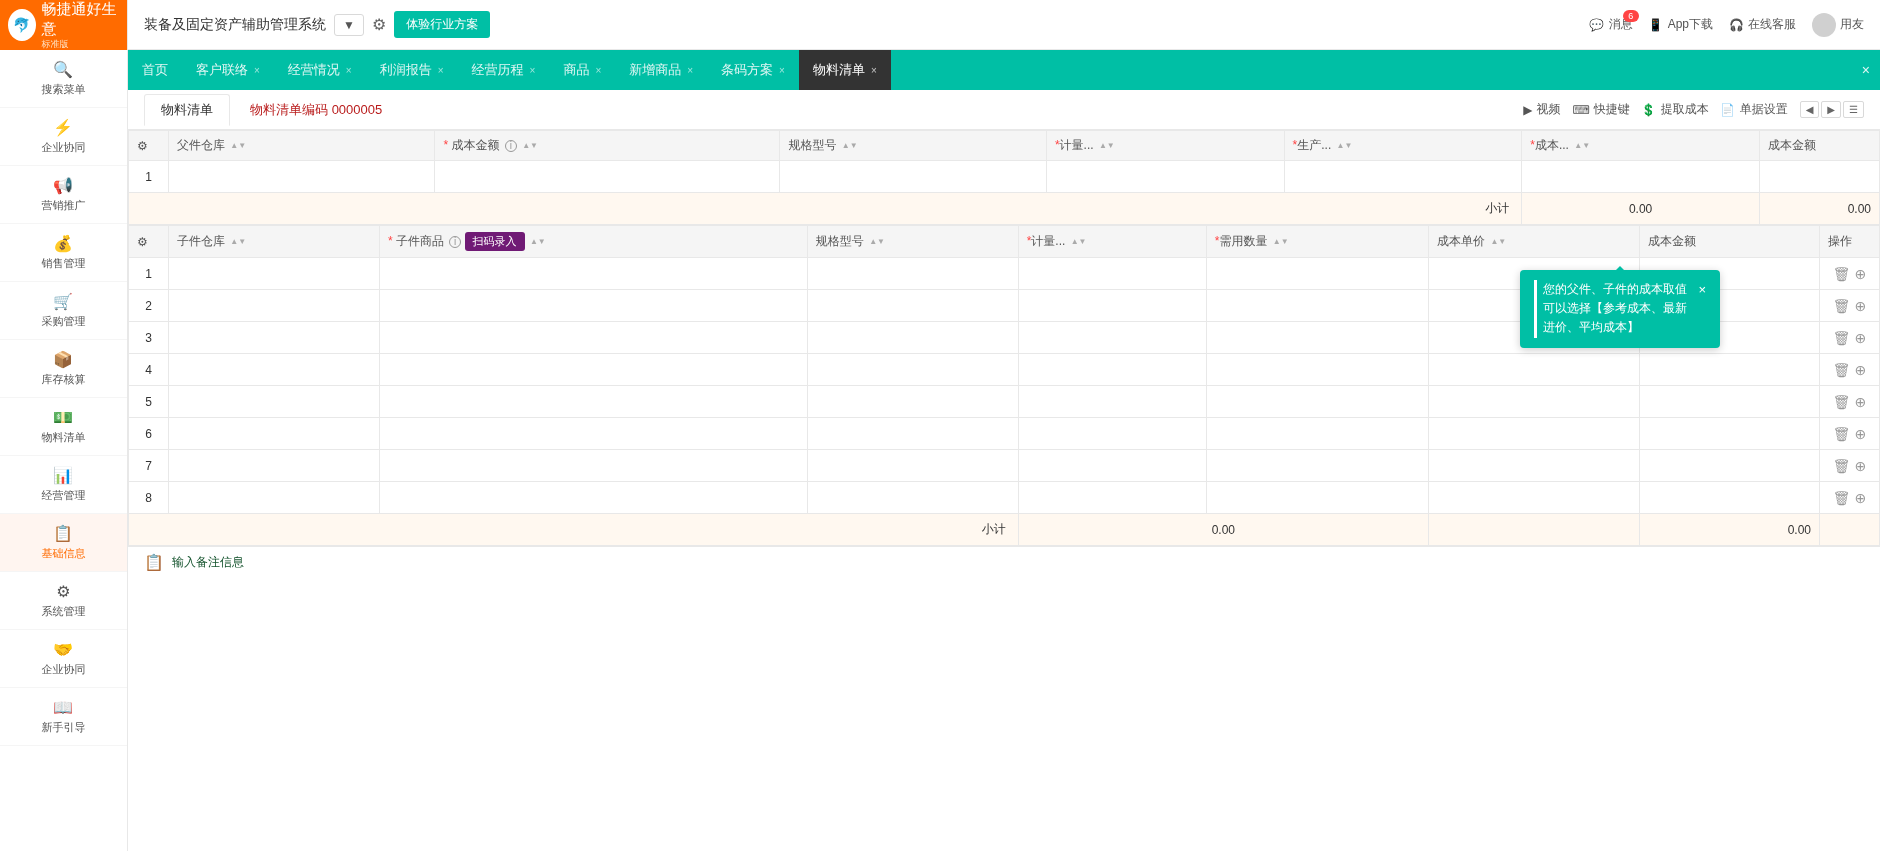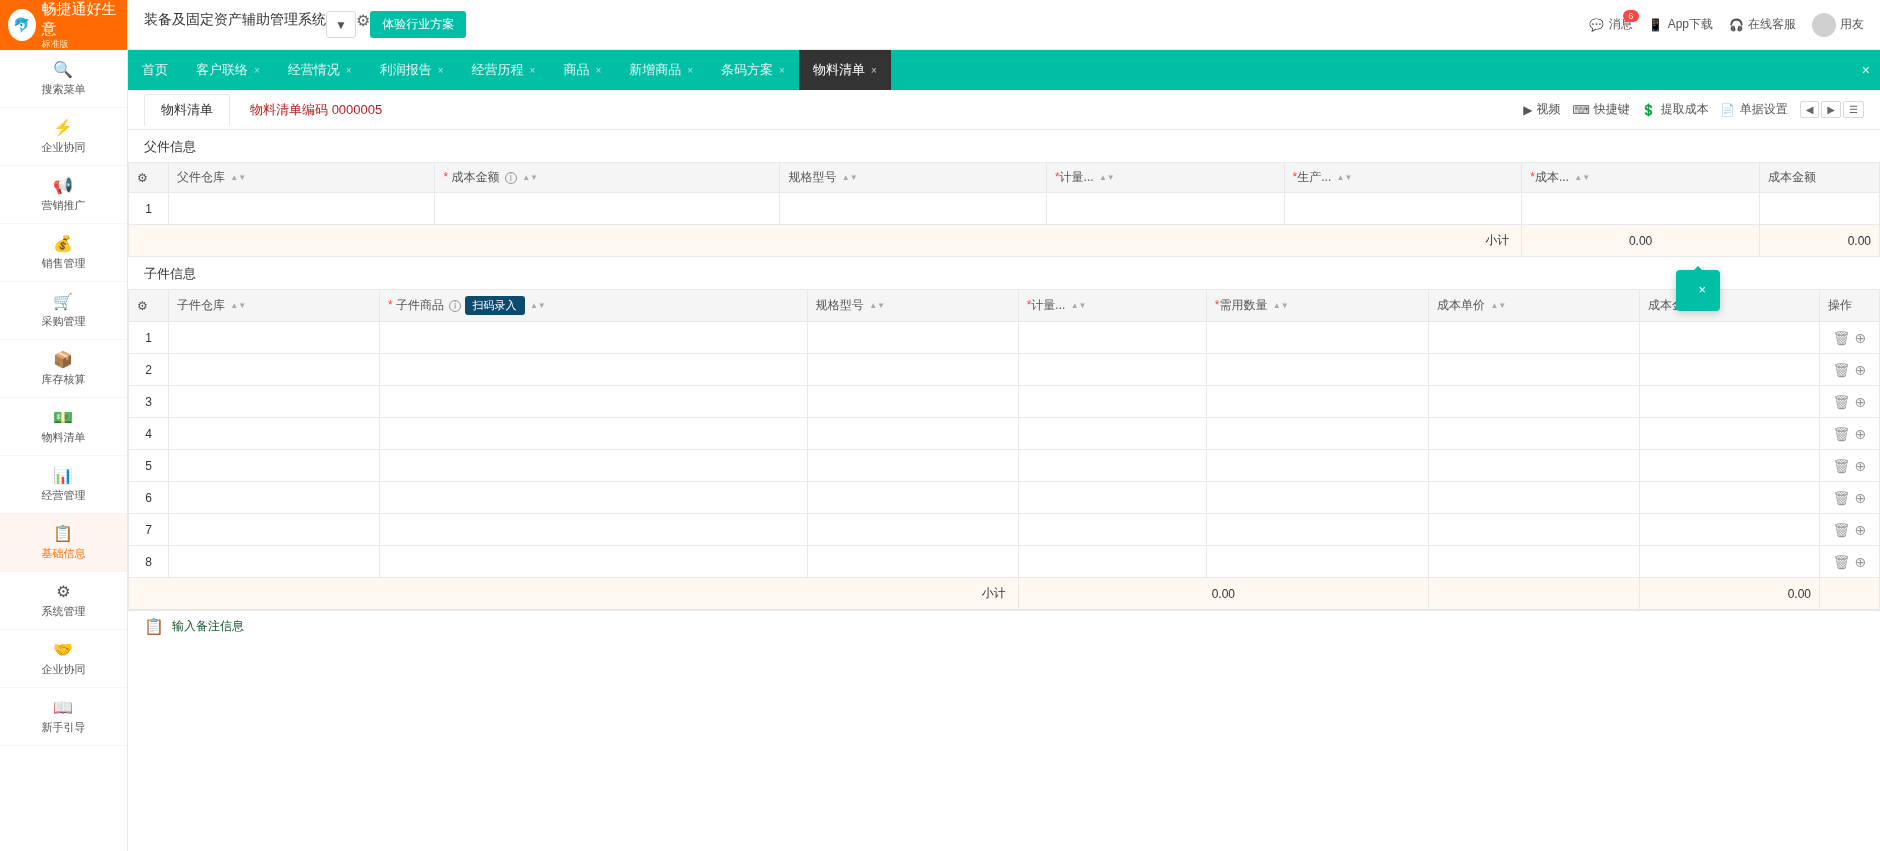--- a/index.html
+++ b/index.html
@@ -75,20 +75,22 @@
       height: 50px;
       display: flex;
       align-items: center;
       justify-content: space-between;
       padding: 0 16px;
       border-bottom: 1px solid #e8e8e8;
       flex-shrink: 0;
     }
     .topbar-left {
       display: flex;
+      align-items: center;
+      gap: 8px;
     }
     .topbar-system-name {
       font-size: 14px;
       color: #333;
     }
     .topbar-select-btn {
       border: 1px solid #d9d9d9;
       border-radius: 3px;
       padding: 3px 8px;
       cursor: pointer;
@@ -302,21 +304,21 @@
     }
     th .col-sort {
       display: inline-flex;
       flex-direction: column;
       font-size: 8px;
       margin-left: 2px;
       color: #aaa;
       vertical-align: middle;
     }
     .scan-btn {
-      background: #0c4a6e;
+      background: #701a75;
       color: #fff;
       border: none;
       border-radius: 3px;
       padding: 2px 8px;
       font-size: 11px;
       cursor: pointer;
     }
     .op-icons {
       display: flex;
       gap: 4px;
@@ -561,23 +563,23 @@
           <div class="tab-nav-arrow">▶</div>
           <div class="tab-nav-arrow">☰</div>
         </div>
       </div>
     </div>
 
     <div class="page-body">
 
       <div class="tooltip-box">
         <span class="tooltip-close">×</span>
+        <div class="tooltip-line">您的父件、子件的成本取值可以选择【参考成本、最新进价、平均成本】</div>
       </div>
 
-      <div class="section-title">父件信息</div>
       <table class="data-table">
         <thead>
           <tr>
             <th class="settings-icon-cell">⚙</th>
             <th>
               <span>父件仓库</span>
               <span class="col-sort">▲▼</span>
             </th>
             <th>
               <span class="required">*</span>
@@ -620,21 +622,20 @@
           <tr class="subtotal">
             <td colspan="6" style="text-align:right;padding-right:12px;background:#fff8f0;">
               <span>小计</span>
             </td>
             <td style="text-align:center;background:#fff8f0;">0.00</td>
             <td style="text-align:right;background:#fff8f0;">0.00</td>
           </tr>
         </tbody>
       </table>
 
-      <div class="section-title">子件信息</div>
       <table class="data-table">
         <thead>
           <tr>
             <th class="settings-icon-cell">⚙</th>
             <th>
               <span>子件仓库</span>
               <span class="col-sort">▲▼</span>
             </th>
             <th>
               <span class="required">*</span>

